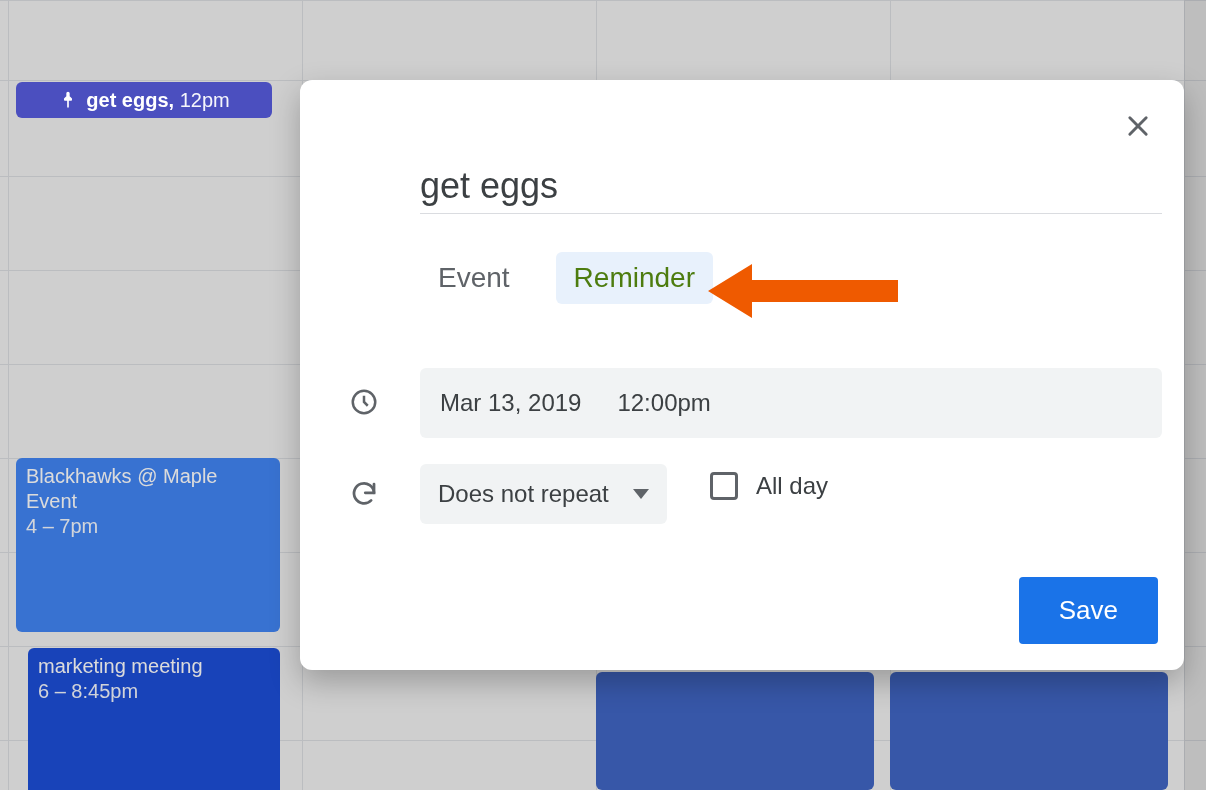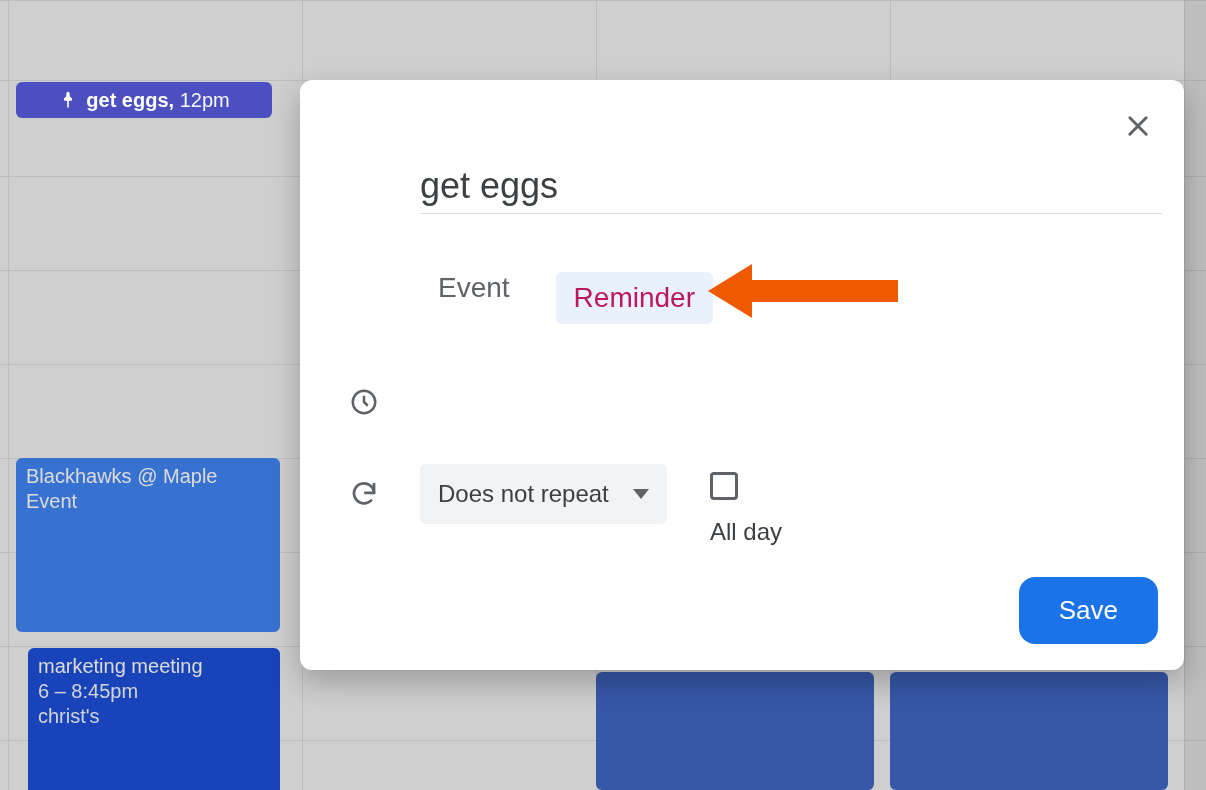--- a/index.html
+++ b/index.html
@@ -135,22 +135,21 @@
     font-size: 28px;
   }
   .tab {
     padding: 10px 18px;
     border-radius: 6px;
     color: #5f6368;
     cursor: pointer;
   }
   .tab-active {
     background: #e8f1fc;
-    color: #be185d;
-    margin-top: 20px;
+    color: #4d7c0f;
   }
 
   .row {
     position: absolute;
     left: 46px;
     display: flex;
     align-items: center;
   }
   .row-icon {
     width: 36px;
@@ -198,43 +197,42 @@
     border-left: 8px solid transparent;
     border-right: 8px solid transparent;
     border-top: 10px solid #5f6368;
   }
 
   .allday {
     position: absolute;
     left: 410px;
     top: 392px;
     display: flex;
-    align-items: flex-start;
+    align-items: flex-end;
     gap: 18px;
     font-size: 24px;
     color: #3c4043;
-    flex-direction: column;
   }
   .checkbox {
     width: 28px;
     height: 28px;
     border: 3px solid #5f6368;
     border-radius: 4px;
     cursor: pointer;
   }
 
   .save-btn {
     position: absolute;
     right: 26px;
     bottom: 26px;
     background: #1a73e8;
     color: #fff;
     font-size: 26px;
     padding: 18px 40px;
-    border-radius: 16px;
+    border-radius: 4px;
     cursor: pointer;
     border: none;
   }
 
   
   .annotation-arrow {
     position: absolute;
     left: 408px;
     top: 176px;
     pointer-events: none;
@@ -267,26 +265,26 @@
     <div class="vline" style="left:8px"></div>
     <div class="vline" style="left:302px"></div>
     <div class="vline" style="left:596px"></div>
     <div class="vline" style="left:890px"></div>
     <div class="vline" style="left:1184px"></div>
   </div>
 </div>
 
 <div class="chip chip-blue">
   <div class="title">Blackhawks @ Maple Event</div>
+  <div class="time">4 – 7pm</div>
 </div>
 
 <div class="chip chip-green">
   <div class="title">marketing meeting</div>
   <div class="time">6 – 8:45pm</div>
-  <div class="loc">christ's</div>
 </div>
 
 <div class="chip-blue-mini" style="left:596px; top:672px; width:278px; height:118px;"></div>
 <div class="chip-blue-mini" style="left:890px; top:672px; width:278px; height:118px;"></div>
 
 <div class="scroll-hint"></div>
 
 <div class="scrim"></div>
 
 <div class="chip chip-reminder">
@@ -317,20 +315,24 @@
 
   <div class="row" style="top:304px;">
     <span class="row-icon">
       <svg viewBox="0 0 24 24" width="30" height="30" fill="none" stroke="#5f6368" stroke-width="2">
           <circle cx="12" cy="12" r="9"></circle>
           <path d="M12 7v5l3 3"></path>
         </svg>
     </span>
   </div>
 
+  <div class="time-field">
+    <span>Mar 13, 2019</span>
+    <span>12:00pm</span>
+  </div>
 
   <div class="row" style="top:396px;">
     <span class="row-icon">
       <svg viewBox="0 0 24 24" width="30" height="30" fill="none" stroke="#5f6368" stroke-width="2.2" stroke-linecap="round">
           <path d="M20 11a8 8 0 1 0-2.3 6.1"></path>
           <path d="M20 4v7h-7"></path>
         </svg>
     </span>
   </div>
 

